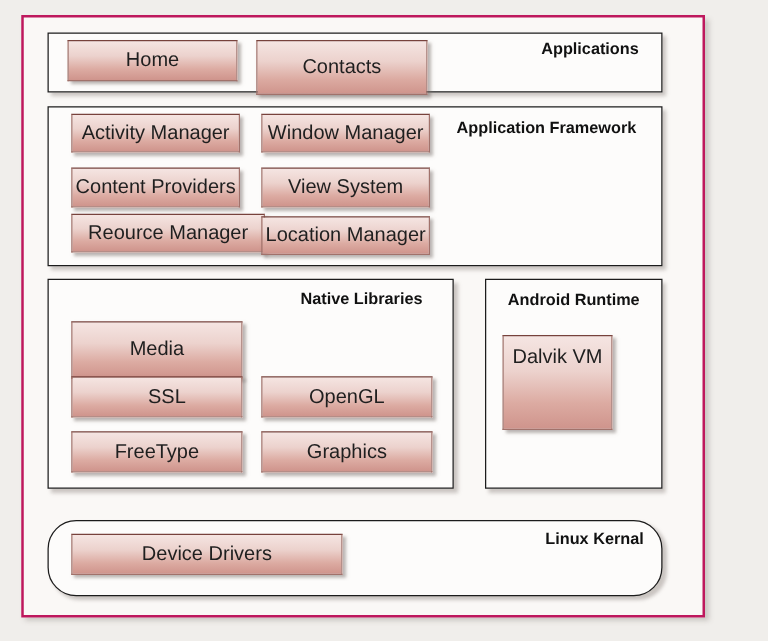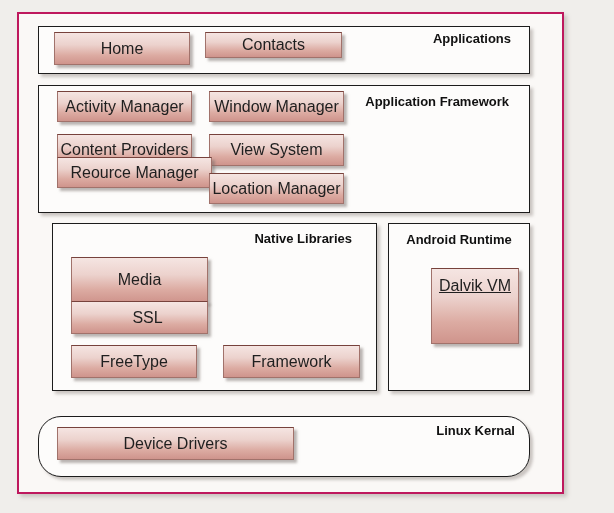--- a/index.html
+++ b/index.html
@@ -62,44 +62,45 @@
   }
 </style>
 </head>
 <body>
 
 <div class="canvas">
 
   <div class="sec" style="left:19px; top:12px; width:492px; height:48px;">
     <span class="sec-title" style="top:4px; right:18px;">Applications</span>
     <div class="blk" style="left:15px; top:5px; width:136px; height:33px;">Home</div>
-    <div class="blk" style="left:166px; top:5px; width:137px; height:26px;">Contacts</div>
+    <div class="blk" style="left:166px; top:5px; width:137px; height:44px;">Contacts</div>
   </div>
 
   <div class="sec" style="left:19px; top:71px; width:492px; height:128px;">
     <span class="sec-title" style="top:8px; right:20px;">Application Framework</span>
     <div class="blk" style="left:170px; top:5px; width:135px; height:31px;">Window Manager</div>
     <div class="blk" style="left:18px; top:5px; width:135px; height:31px;">Activity Manager</div>
     <div class="blk" style="left:18px; top:48px; width:135px; height:32px;">Content Providers</div>
     <div class="blk" style="left:170px; top:48px; width:135px; height:32px;">View System</div>
-    <div class="blk" style="left:18px; top:71px; width:155px; height:31px;">Reource Manager</div>
+    <div class="blk" style="left:18px; top:85px; width:155px; height:31px;">Reource Manager</div>
     <div class="blk" style="left:170px; top:87px; width:135px; height:31px;">Location Manager</div>
   </div>
 
-  <div class="sec" style="left:19px; top:209px; width:325px; height:168px;margin-left:14px;">
+  <div class="sec" style="left:19px; top:209px; width:325px; height:168px;">
     <span class="sec-title" style="top:7px; right:24px;">Native Libraries</span>
     <div class="blk" style="left:18px; top:33px; width:137px; height:46px;">Media</div>
     <div class="blk" style="left:18px; top:77px; width:137px; height:33px;padding-left:16px;">SSL</div>
-    <div class="blk" style="left:18px; top:121px; width:126px; height:33px;">FreeType</div>
-    <div class="blk" style="left:170px; top:121px; width:137px; height:33px;">Framework</div>
+    <div class="blk" style="left:170px; top:77px; width:137px; height:33px;">OpenGL</div>
+    <div class="blk" style="left:18px; top:121px; width:137px; height:33px;">FreeType</div>
+    <div class="blk" style="left:170px; top:121px; width:137px; height:33px;">Graphics</div>
   </div>
 
   <div class="sec" style="left:369px; top:209px; width:142px; height:168px;">
     <span class="sec-title" style="top:8px; left:0; right:0; text-align:center;">Android Runtime</span>
-    <div class="blk top-label" style="left:42px; top:44px; width:88px; height:76px;text-decoration:underline;">Dalvik VM</div>
+    <div class="blk top-label" style="left:13px; top:44px; width:88px; height:76px;">Dalvik VM</div>
   </div>
 
   <div class="sec" style="left:19px; top:402px; width:492px; height:61px;border-radius:23px;">
     <span class="sec-title" style="top:6px; right:14px;">Linux Kernal</span>
-    <div class="blk" style="left:18px; top:10px; width:237px; height:33px;">Device Drivers</div>
+    <div class="blk" style="left:18px; top:10px; width:217px; height:33px;">Device Drivers</div>
   </div>
 
 </div>
 
 </body></html>

